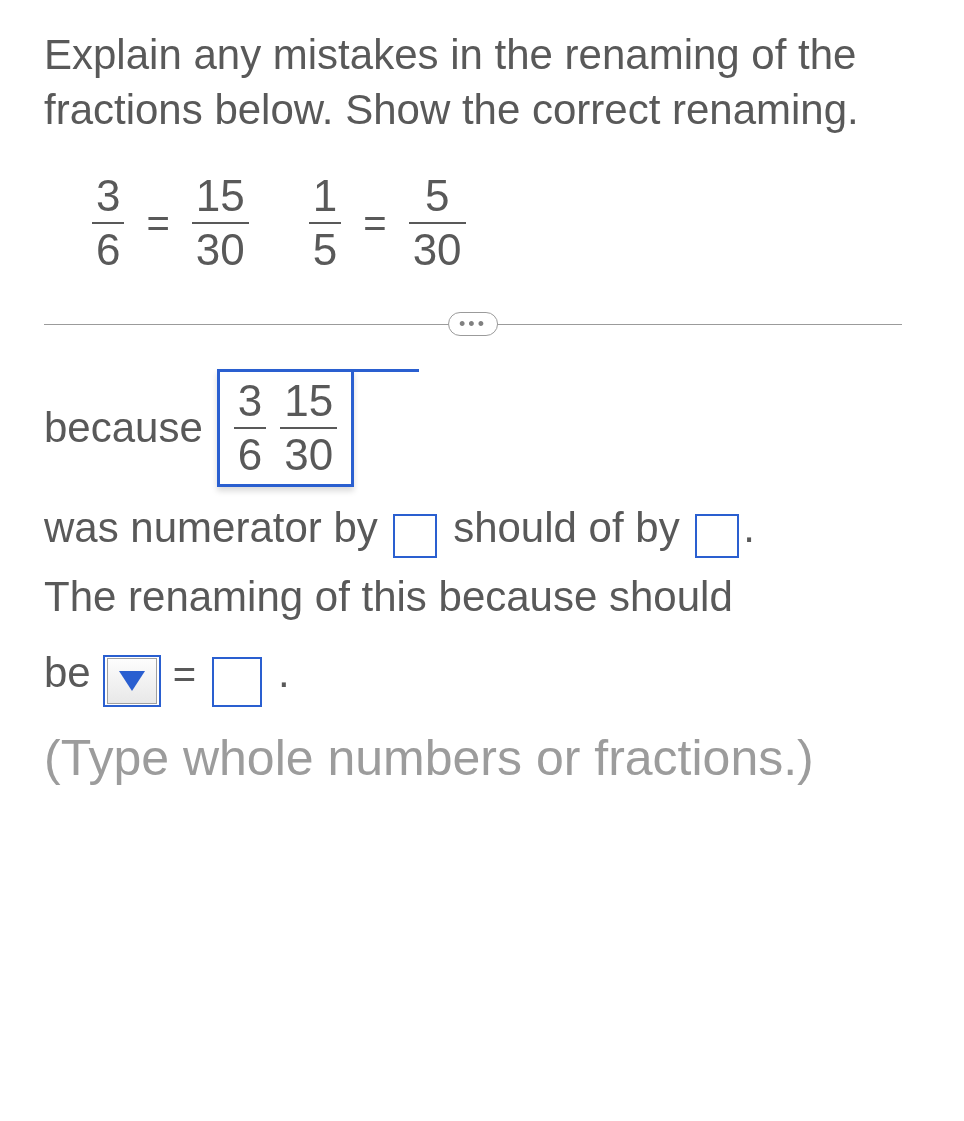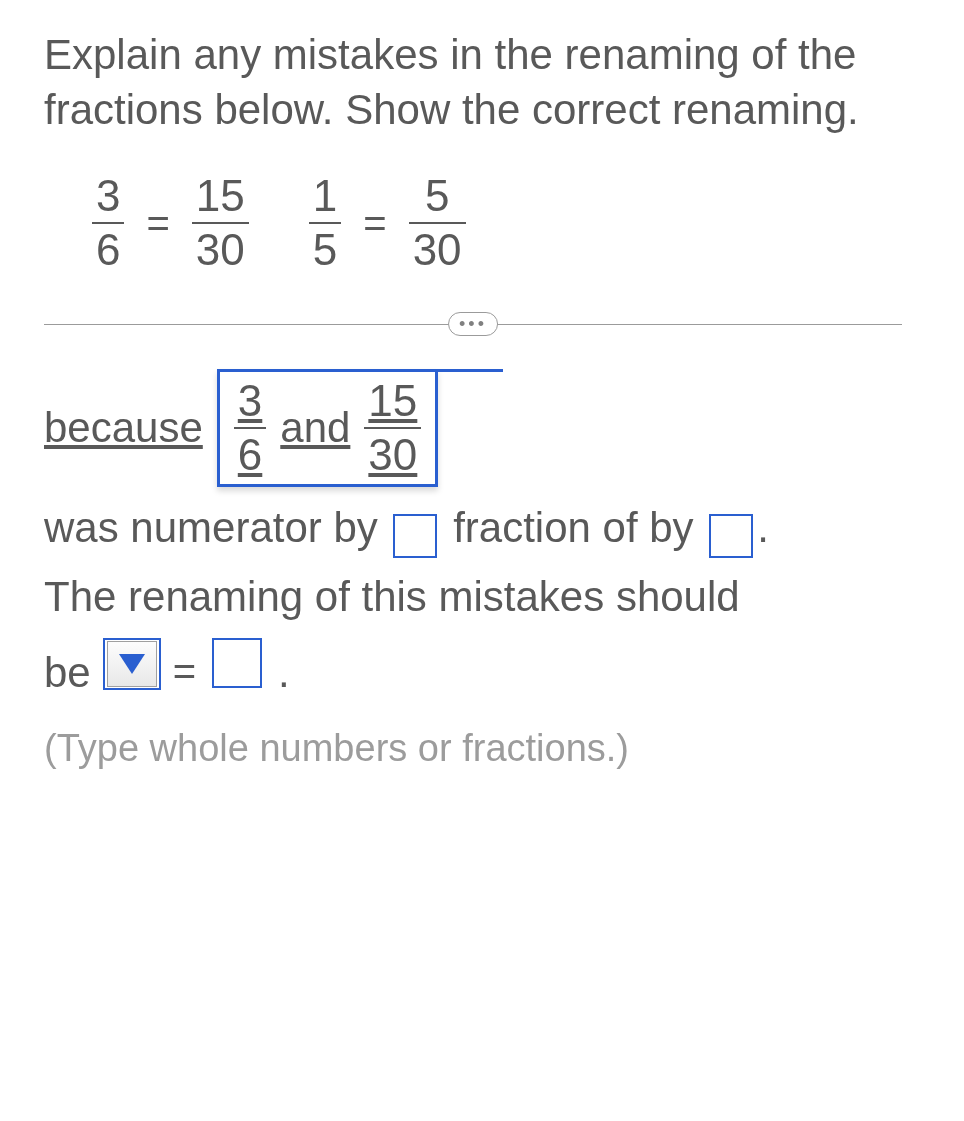--- a/index.html
+++ b/index.html
@@ -90,21 +90,20 @@
     font-size: 42px;
     color: #595959;
     line-height: 1.65;
   }
   .answer-row1 {
     display: flex;
     align-items: center;
     flex-wrap: wrap;
     gap: 14px;
     margin-bottom: 6px;
-    text-decoration: underline;
   }
   .selected-box {
     border: 3px solid #2a5fd0;
     box-shadow: 0 4px 6px rgba(0,0,0,0.15);
     padding: 6px 14px;
     display: inline-flex;
     align-items: center;
     gap: 14px;
     position: relative;
   }
@@ -132,21 +131,21 @@
     margin: 0 4px;
     font-size: 36px;
     text-align: center;
     color: #595959;
     padding: 0;
     box-sizing: border-box;
   }
 
   .be-row {
     display: flex;
-    align-items: flex-start;
+    align-items: flex-end;
     gap: 12px;
     margin-top: 6px;
     font-size: 42px;
   }
   .dropdown {
     border: 2px solid #2a5fd0;
     width: 58px;
     height: 52px;
     display: inline-flex;
     align-items: center;
@@ -167,21 +166,21 @@
   }
   .tri-down {
     width: 0; height: 0;
     border-left: 13px solid transparent;
     border-right: 13px solid transparent;
     border-top: 20px solid #2a5fd0;
   }
   .eqsign2 { font-size: 40px; }
   .hint {
     margin-top: 10px;
-    font-size: 38px;
+    font-size: 50px;
     color: #9c9c9c;
   }
 </style>
 </head>
 <body>
 
 <div class="page">
 
   <div class="prompt">Explain any mistakes in the renaming of the fractions below. Show the correct renaming.</div>
 
@@ -223,39 +222,38 @@
   <div class="answer-area">
 
     <div class="answer-row1">
       <span>because</span>
       <span class="selected-box">
         <span class="frac">
           <span class="num">3</span>
           <span class="bar"></span>
           <span class="den">6</span>
         </span>
-        <span>and</span>
         <span class="frac">
           <span class="num">15</span>
           <span class="bar"></span>
           <span class="den">30</span>
         </span>
         <span class="overline"></span>
       </span>
     </div>
 
 
     <div class="flowtext">
       <span>was numerator by</span>
       <input class="inline-input" value="" style="">
-      <span>fraction of by</span>
+      <span>should of by</span>
       <input class="inline-input" value="" style=""><span>.</span>
     </div>
 
-    <div class="flowtext">The renaming of this mistakes should</div>
+    <div class="flowtext">The renaming of this because should</div>
 
     <div class="be-row">
       <span>be</span>
       <span class="dropdown">
         <span class="dropdown-inner">
           <span class="tri-down"></span>
         </span>
       </span>
       <span class="eqsign2">=</span>
       <input class="inline-input" style="width: 50px; height: 50px;" value="">

